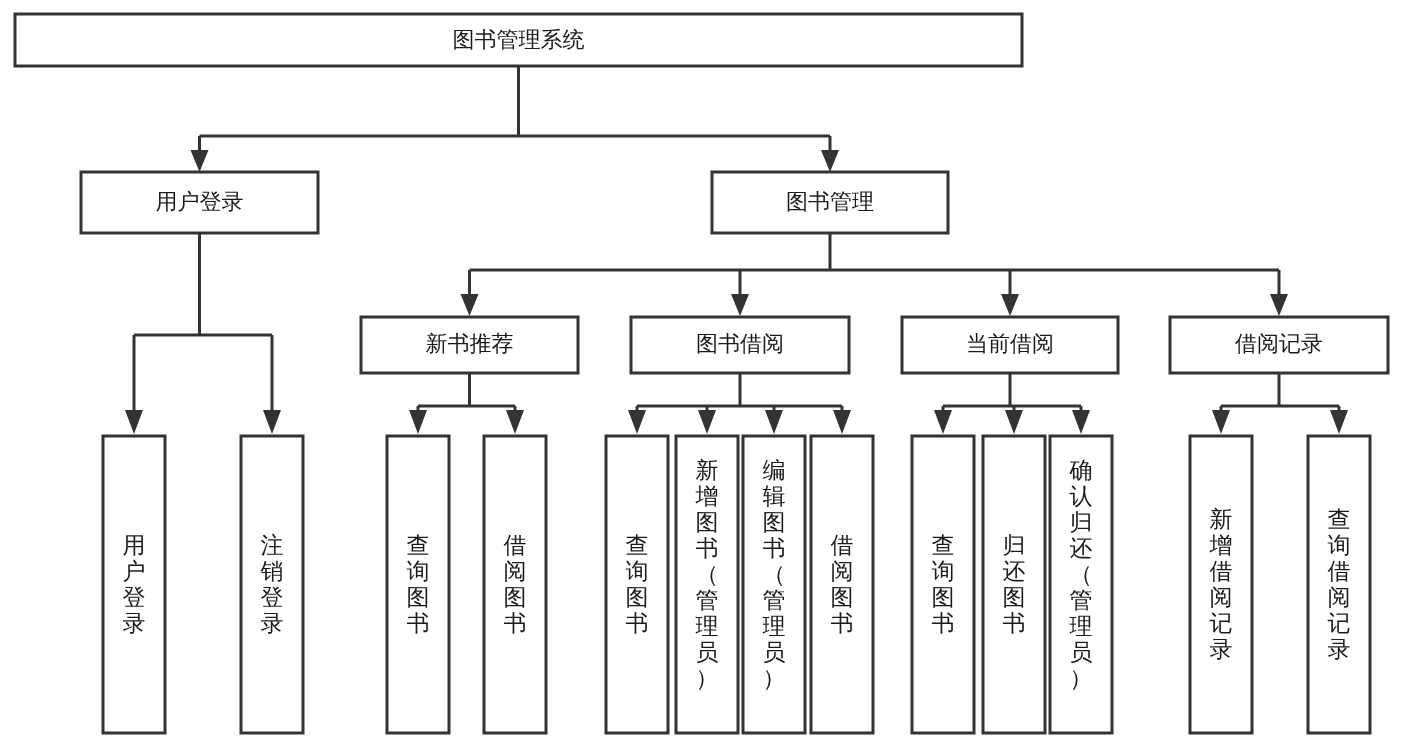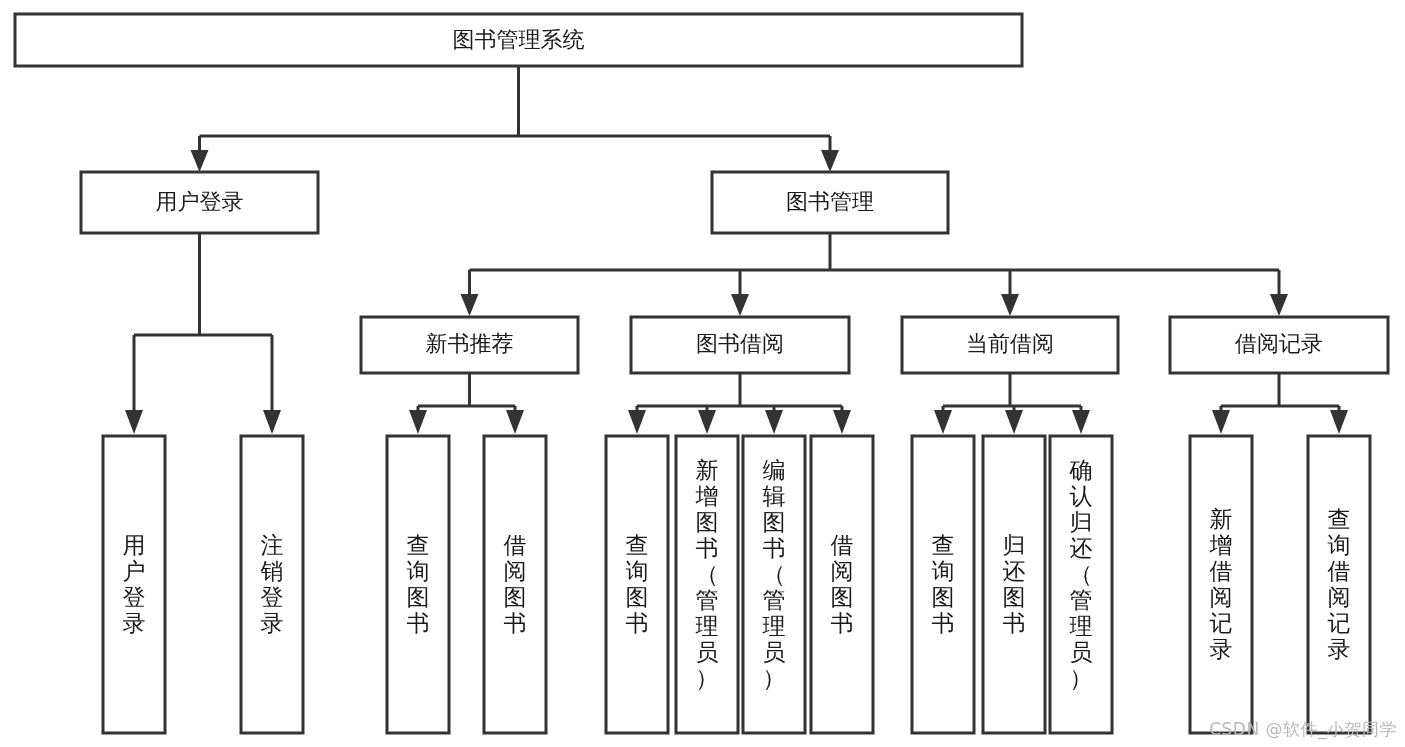--- a/index.html
+++ b/index.html
@@ -221,14 +221,13 @@
           <text class="node-label-v" x="1221" y="526.78" font-size="23"><tspan x="1221">新</tspan><tspan x="1221" dy="26">增</tspan><tspan x="1221" dy="26">借</tspan><tspan x="1221" dy="26">阅</tspan><tspan x="1221" dy="26">记</tspan><tspan x="1221" dy="26">录</tspan></text>
         </g>
         <g>
           <rect class="node-box" x="1308" y="436" width="62" height="297"></rect>
           <text class="node-label-v" x="1339" y="526.78" font-size="23"><tspan x="1339">查</tspan><tspan x="1339" dy="26">询</tspan><tspan x="1339" dy="26">借</tspan><tspan x="1339" dy="26">阅</tspan><tspan x="1339" dy="26">记</tspan><tspan x="1339" dy="26">录</tspan></text>
         </g>
       </g>
 
   </svg>
 
-  <div class="watermark">CSDN @软件_小贺同学</div>
 </div>
 
 </body></html>

